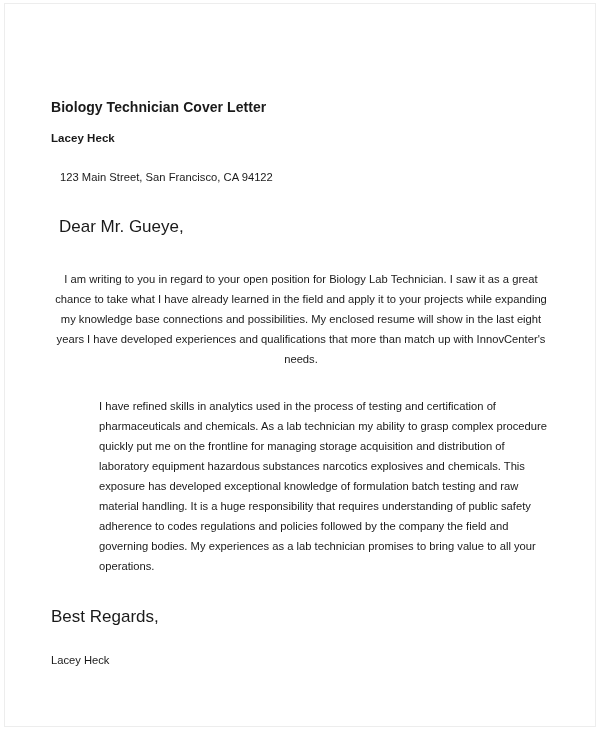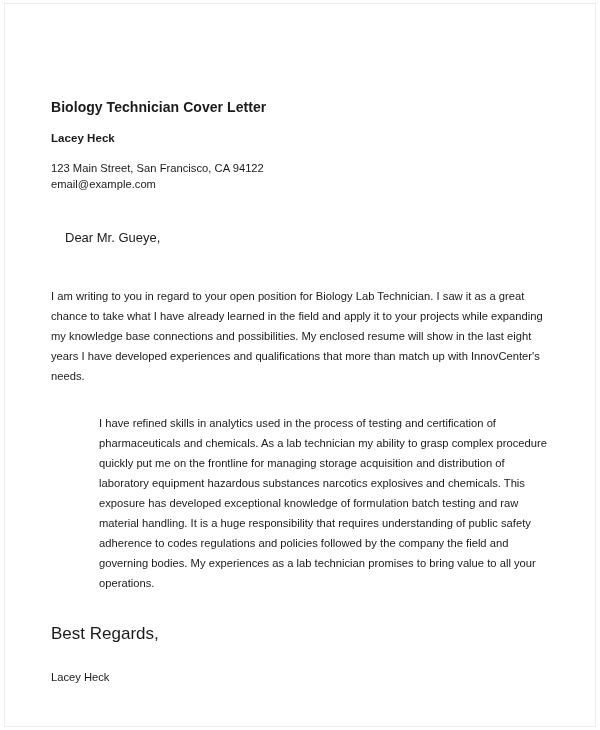--- a/index.html
+++ b/index.html
@@ -53,42 +53,42 @@
 
   .contact-block {
     padding-top: 16px;
   }
 
   .contact-line {
     font-size: 11.2px;
     color: #1a1a1a;
     line-height: 15.5px;
     letter-spacing: 0.02px;
-    margin: 0;
+    margin: 9px;
     white-space: nowrap;
   }
 
   .salutation {
-    font-size: 13px;
+    font-size: 17px;
     color: #1a1a1a;
     line-height: 16px;
-    margin: 14px;
+    margin: 8px;
     padding-top: 24px;
   }
 
   .body-para {
     font-size: 11.2px;
     color: #1a1a1a;
     line-height: 20px;
     letter-spacing: 0.01px;
     margin: 0;
     text-align: left;
   }
 
-  .para-gap-1 { padding-top: 26px; }
+  .para-gap-1 { padding-top: 26px; text-align: center; }
   .para-gap-2 { padding-top: 27px; margin-left: 48px; }
   .para-gap-3 { padding-top: 27px; }
 
   .closing {
     font-size: 17px;
     color: #1a1a1a;
     line-height: 16px;
     margin: 0;
     padding-top: 33px;
   }
@@ -106,21 +106,20 @@
 
 <div class="page">
   <div class="letter">
 
     <p class="doc-title">Biology Technician Cover Letter</p>
 
     <p class="sender-name">Lacey Heck</p>
 
     <div class="contact-block">
       <p class="contact-line">123 Main Street, San Francisco, CA 94122</p>
-      <p class="contact-line">email@example.com</p>
     </div>
 
     <p class="salutation">Dear Mr. Gueye,</p>
 
     <p class="body-para para-gap-1">I am writing to you in regard to your open position for Biology Lab Technician. I saw it as a great chance to take what I have already learned in the field and apply it to your projects while expanding my knowledge base connections and possibilities. My enclosed resume will show in the last eight years I have developed experiences and qualifications that more than match up with InnovCenter's needs.</p>
 
     <p class="body-para para-gap-2">I have refined skills in analytics used in the process of testing and certification of pharmaceuticals and chemicals. As a lab technician my ability to grasp complex procedure quickly put me on the frontline for managing storage acquisition and distribution of laboratory equipment hazardous substances narcotics explosives and chemicals. This exposure has developed exceptional knowledge of formulation batch testing and raw material handling. It is a huge responsibility that requires understanding of public safety adherence to codes regulations and policies followed by the company the field and governing bodies. My experiences as a lab technician promises to bring value to all your operations.</p>
 
 
     <p class="closing">Best Regards,</p>

